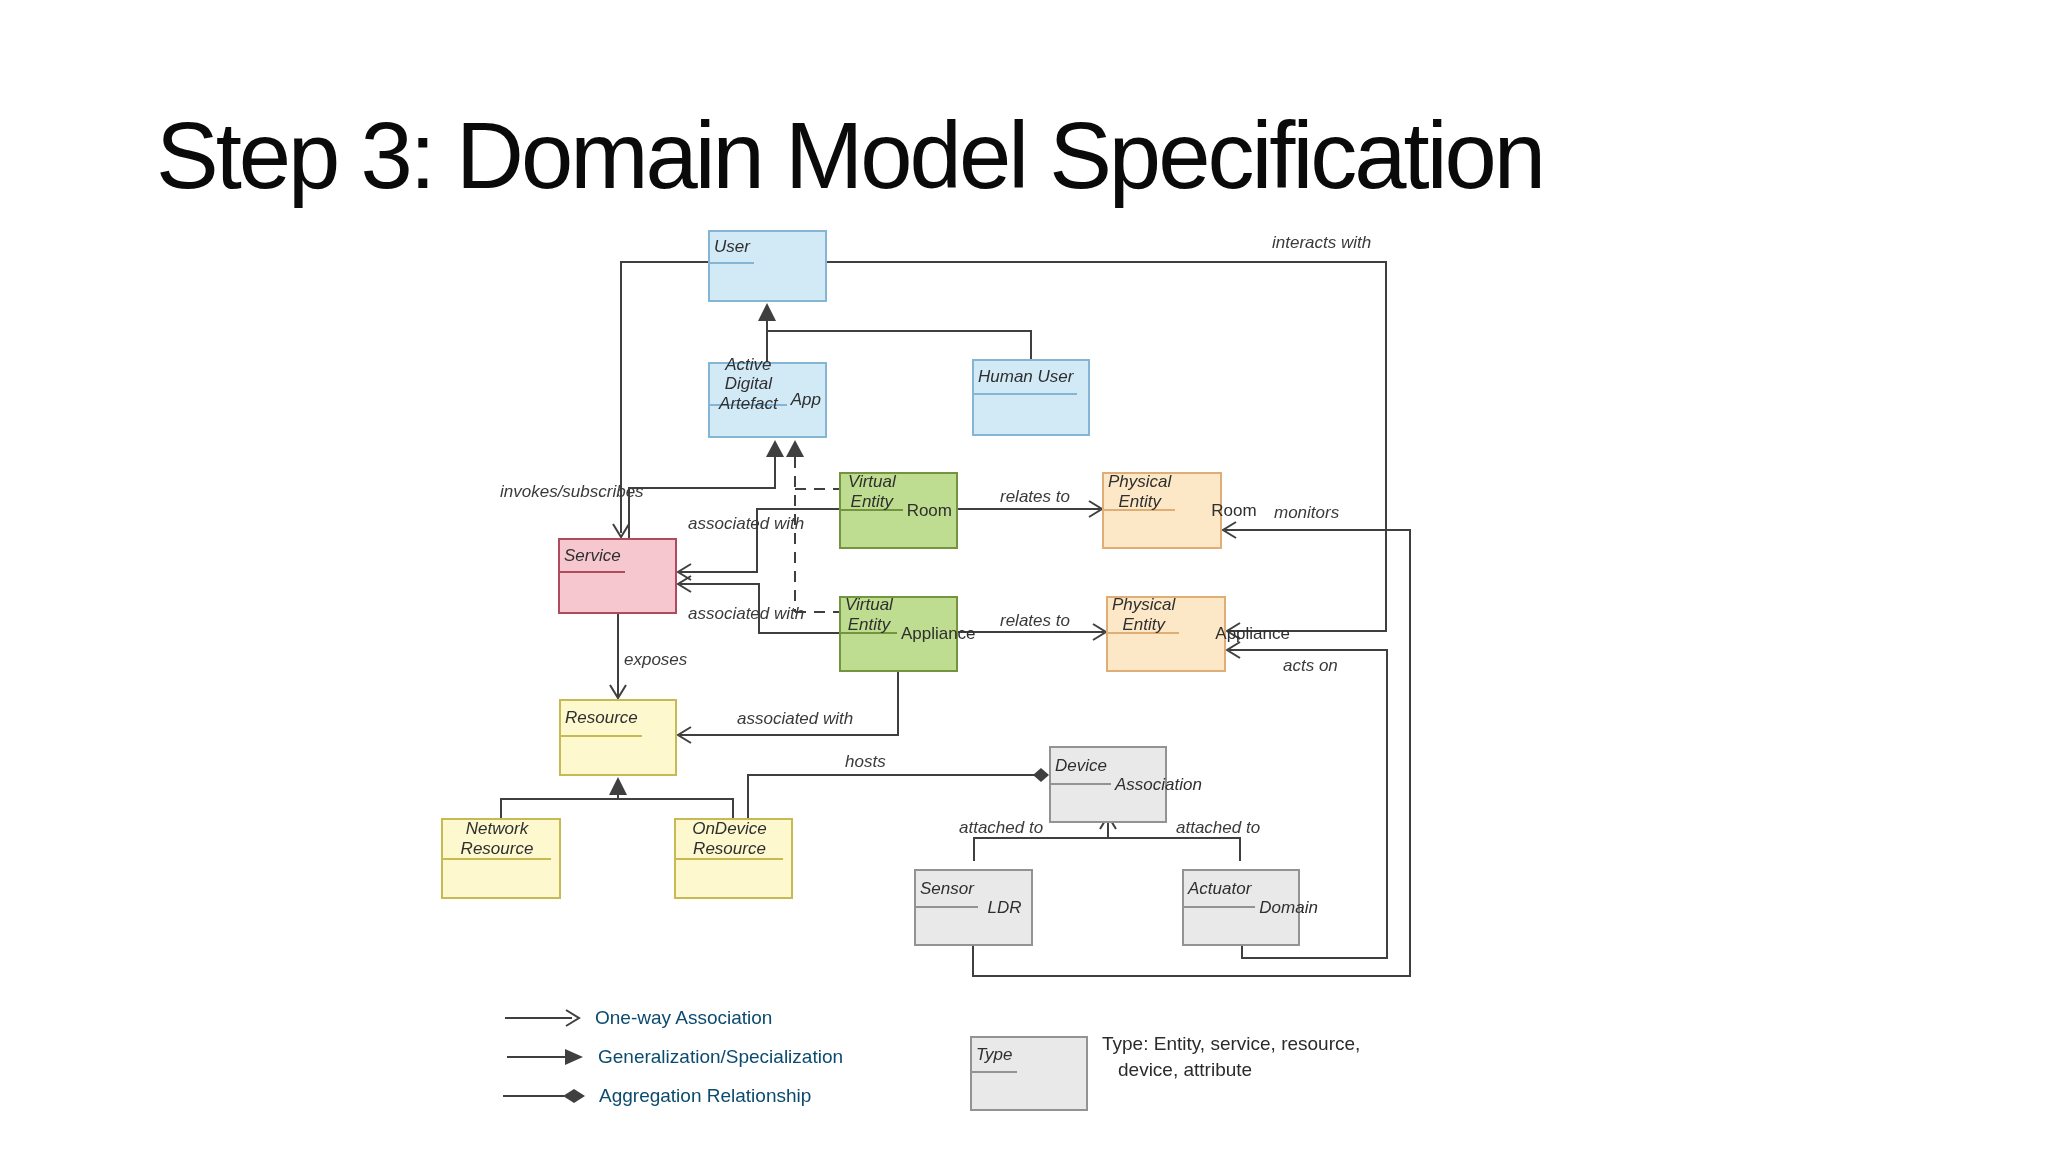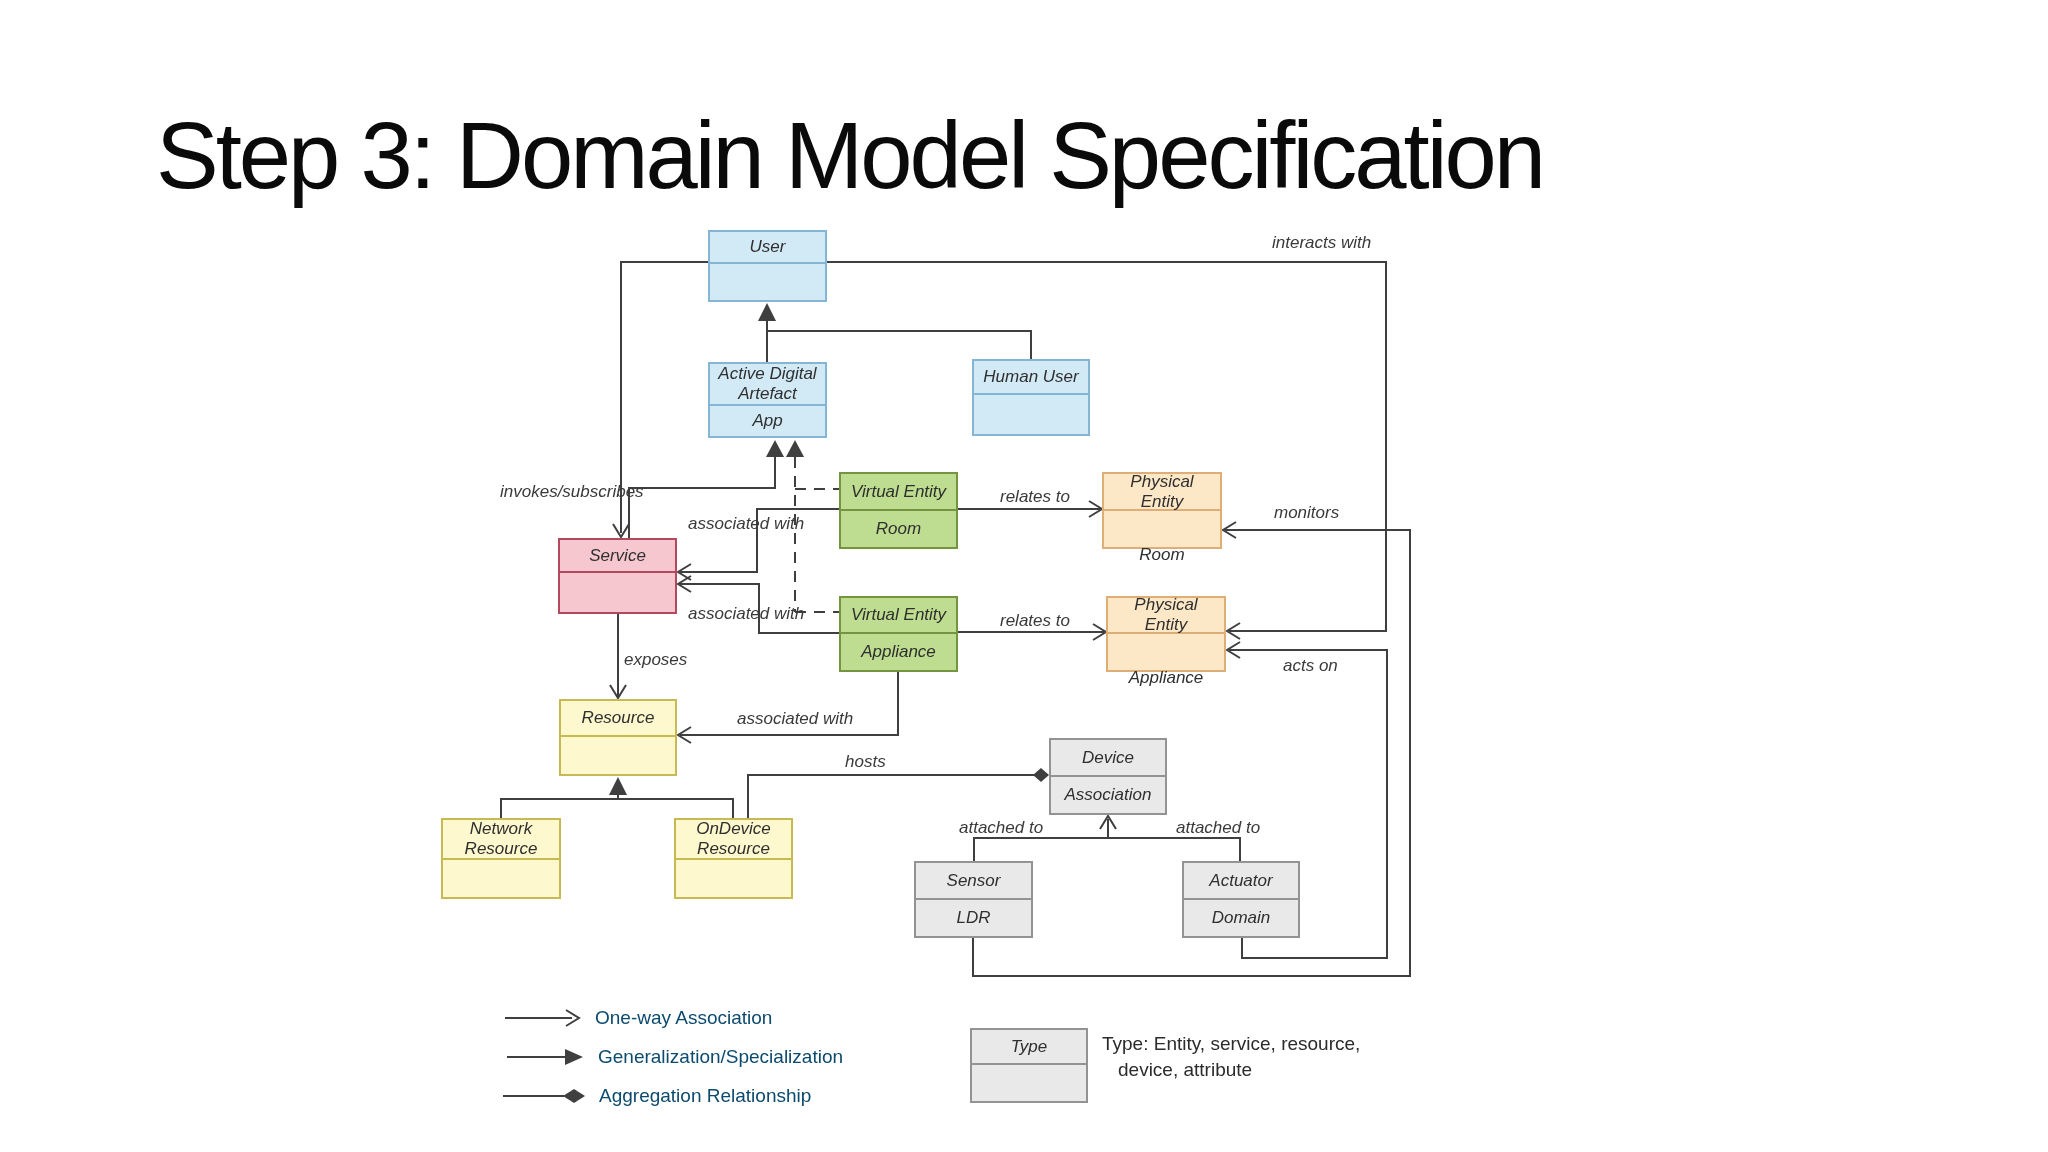--- a/index.html
+++ b/index.html
@@ -10,37 +10,37 @@
   .title{
     position:absolute;left:156px;top:104px;margin:0;
     font-size:94px;font-weight:400;letter-spacing:-3px;color:#0a0a0a;
     font-family:"Liberation Sans",sans-serif;white-space:nowrap;line-height:1.1;
   }
   .wires{position:absolute;left:0;top:0;width:2048px;height:1152px;}
   .wires polyline,.wires line,.wires path{fill:none;stroke:var(--line-color);stroke-width:2px;}
   .wires .dash{stroke-dasharray:11 8;}
   .wires .fill{fill:var(--line-color);stroke:none;}
   .uml-box{
-    position:absolute;box-sizing:border-box;border:2px solid;display:flex;flex-direction:column;
+    position:absolute;box-sizing:border-box;border:2px solid;display:flex;flex-direction:row;
     font-size:17px;line-height:1.15;text-align:center;
   }
   .uml-box .bt{
     box-sizing:border-box;display:flex;align-items:center;justify-content:center;
     font-style:italic;padding:2px 4px;border-bottom:2px solid;border-color:inherit;
   }
   .uml-box .bs{
-    box-sizing:border-box;flex:1;display:flex;align-items:center;justify-content:center;padding:2px 4px;font-style:italic;
+    box-sizing:border-box;flex:1;display:flex;align-items:center;justify-content:center;padding:2px 4px;
   }
   .uml-box .bs.it{font-style:italic;border-radius:10px;}
   .blue  {background:var(--blue-fill);  border-color:var(--blue-border);}
   .green {background:var(--green-fill); border-color:var(--green-border);}
   .orange{background:var(--orange-fill);border-color:var(--orange-border);gap:32px;}
   .pink  {background:var(--pink-fill);  border-color:var(--pink-border);}
   .yellow{background:var(--yellow-fill);border-color:var(--yellow-border);}
-  .gray  {background:var(--gray-fill);  border-color:var(--gray-border);}
+  .gray  {background:var(--gray-fill);  border-color:var(--gray-border);margin-top:8px;}
   .edge-label{
     position:absolute;font-size:17px;font-style:italic;color:#3a3a3a;white-space:nowrap;
   }
   .legend-label{
     position:absolute;font-size:19px;color:#0c4a6e;white-space:nowrap;
   }
   .type-note{
     position:absolute;font-size:19px;color:#2b2b2b;white-space:nowrap;line-height:26px;
   }
   .type-note .l2{padding-left:16px;}

